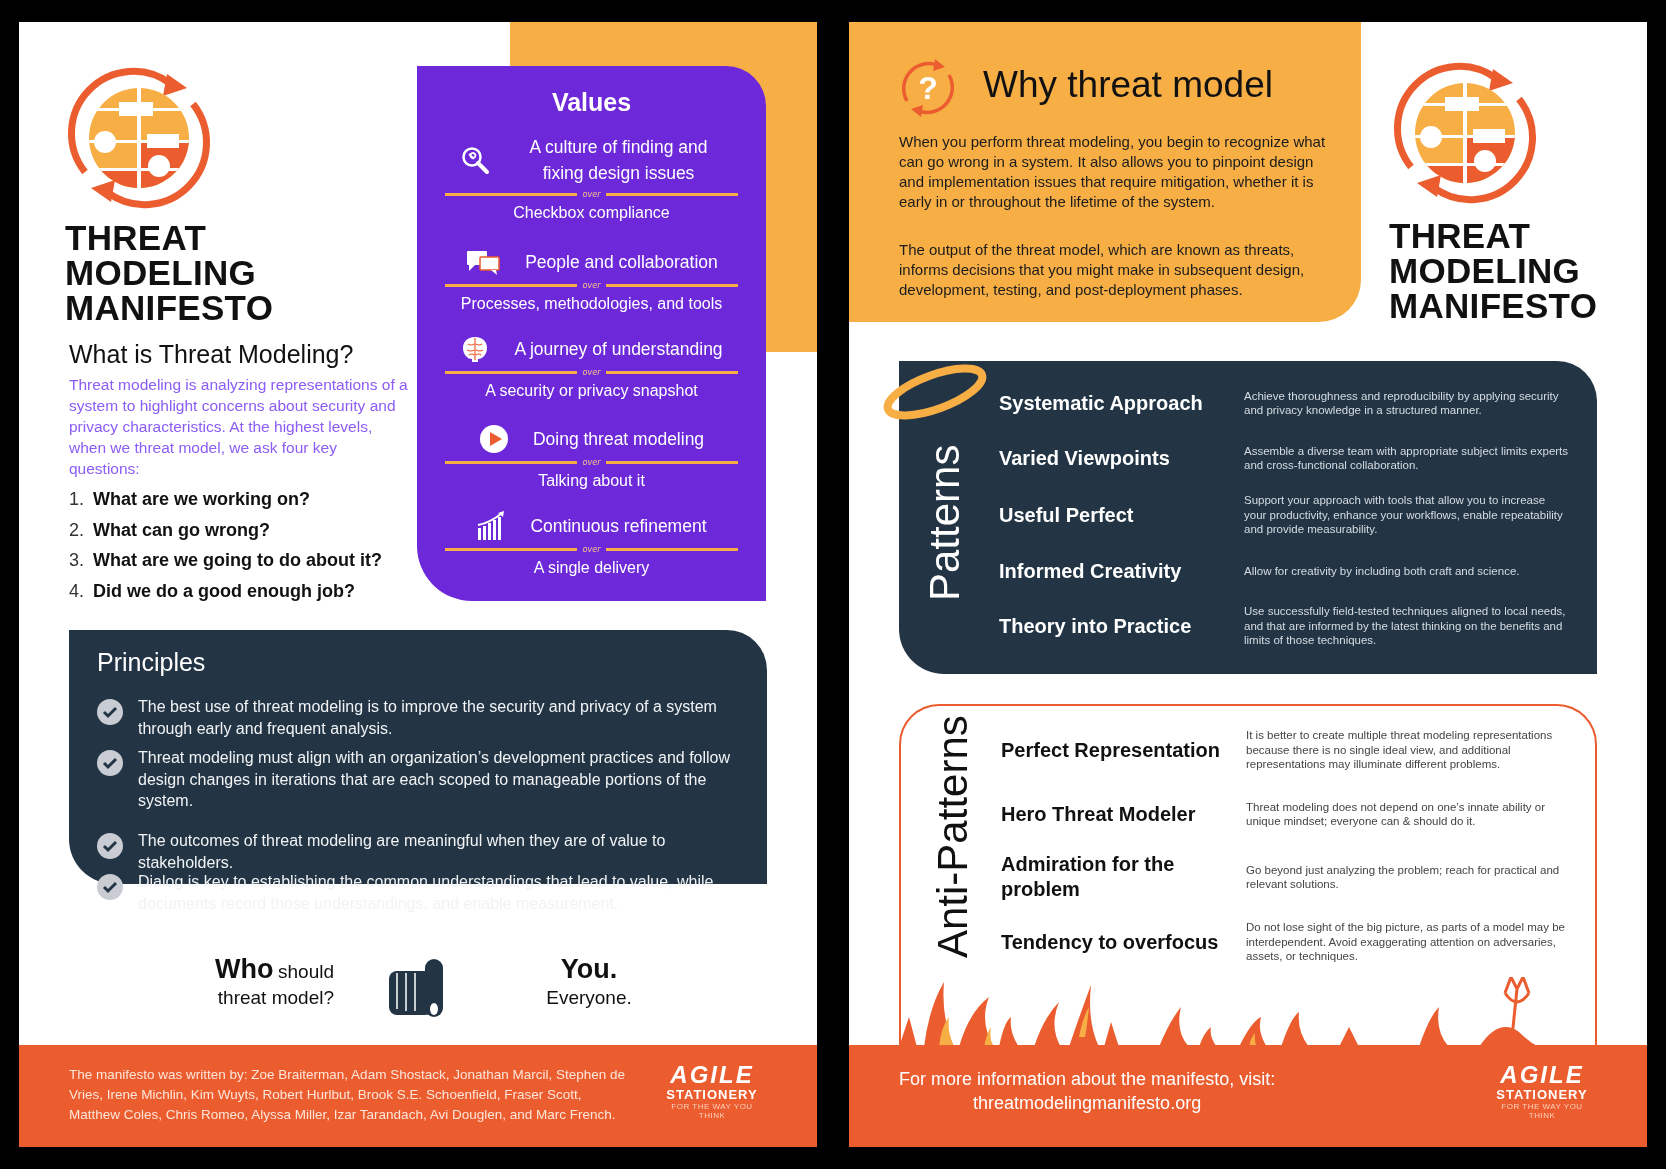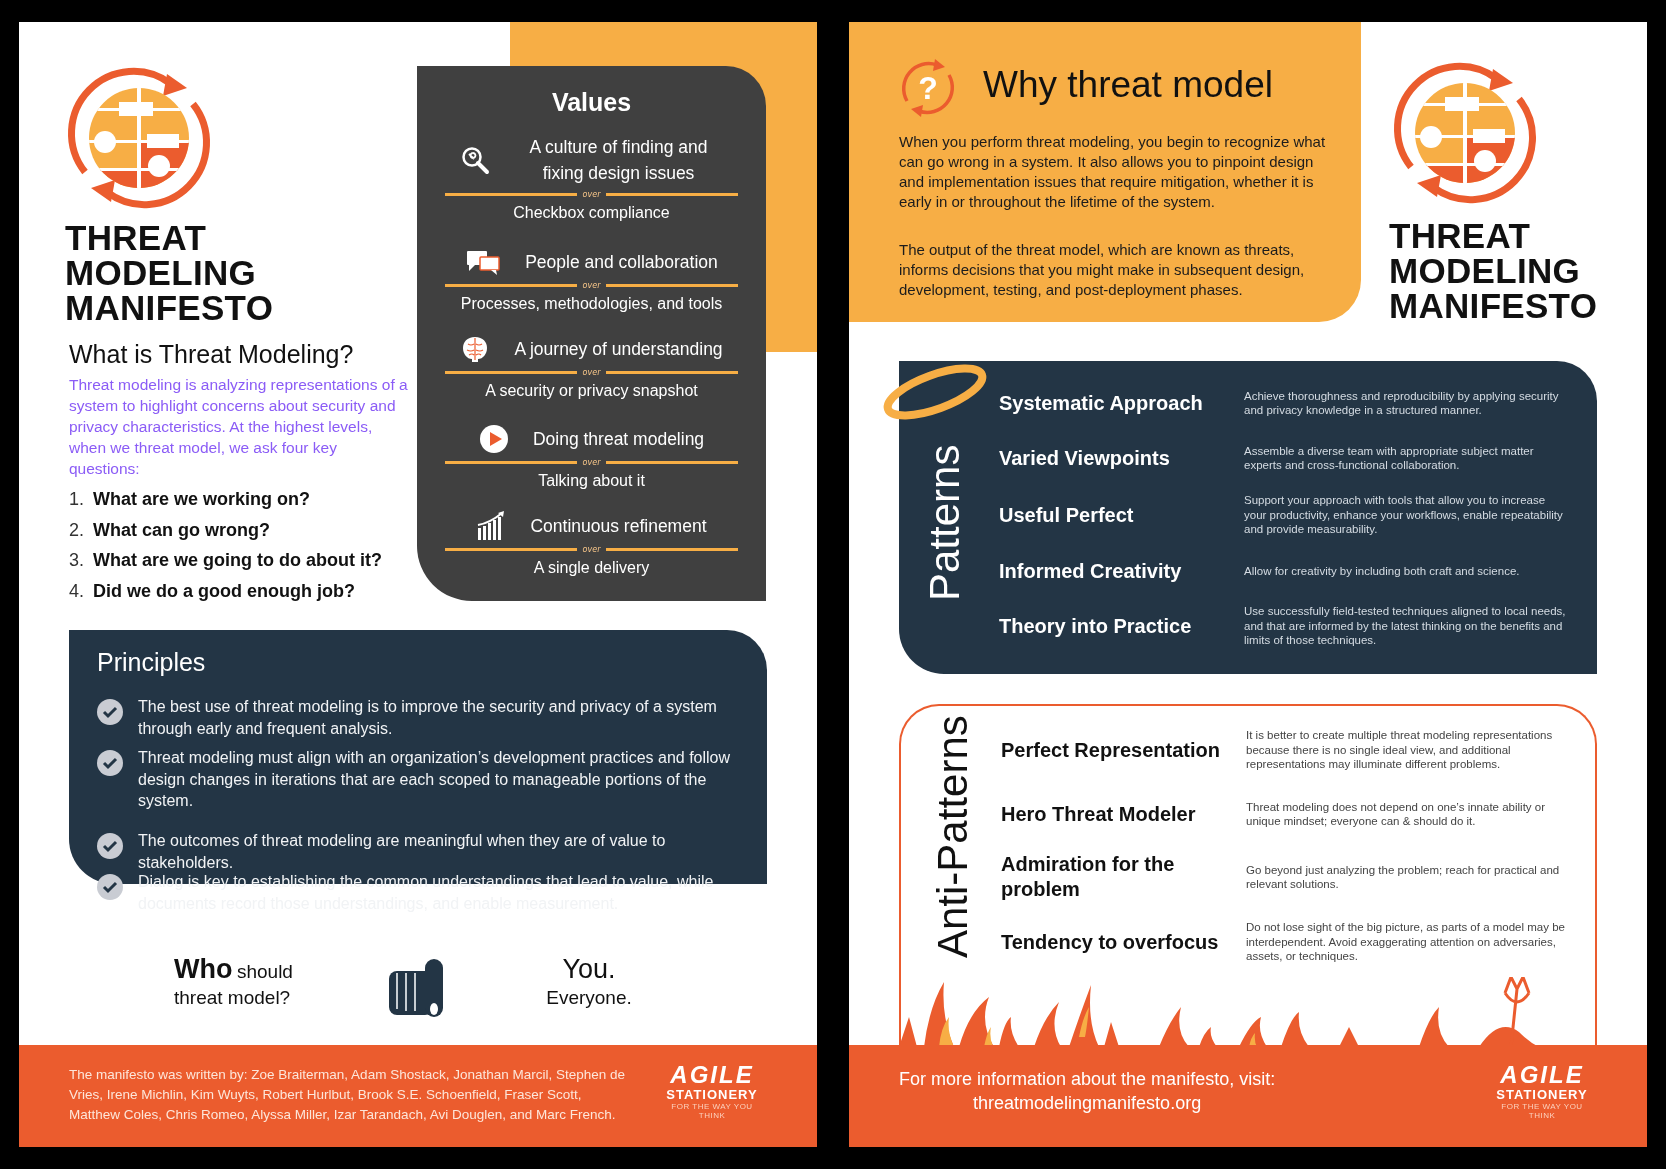--- a/index.html
+++ b/index.html
@@ -11,21 +11,21 @@
   #page-right { left: 849px; top: 22px; width: 798px; height: 1125px; }
 
   .abs { position: absolute; }
 
   
   .yellow-block-l { left: 491px; top: 0; width: 307px; height: 330px; background: #f7ae45; }
 
   .logo { width: 152px; height: 152px; }
   .big-title { font-family: "Liberation Sans", sans-serif; font-weight: 700; color: #111; font-size: 35px; line-height: 35px; letter-spacing: 0.3px; }
 
-  .values-card { left: 398px; top: 44px; width: 349px; height: 535px; background: #404040; border-radius: 0 40px 0 55px; color: #fff; text-align: center; }
+  .values-card { left: 398px; top: 44px; width: 349px; height: 535px; background: #6d28d9; border-radius: 0 40px 0 55px; color: #fff; text-align: center; }
   .values-title { position: absolute; left: 0; right: 0; top: 22px; font-size: 25px; font-weight: 700; font-family: "Liberation Sans", sans-serif; }
   .value-item { position: absolute; left: 28px; right: 28px; }
   .value-main { display: flex; align-items: center; justify-content: center; gap: 24px; font-size: 17.5px; font-family: "Liberation Sans", sans-serif; line-height: 26px; }
   .value-main .txt { text-align: center; }
   .vicon { width: 30px; height: 30px; flex: 0 0 auto; }
   .over-line { display: flex; align-items: center; gap: 6px; margin-top: 4px; }
   .over-line .ln { flex: 1; height: 2.5px; background: #f7ae45; }
   .over-line .ov { font-size: 8px; font-style: italic; color: #f9c78a; }
   .value-sub { font-size: 16px; font-family: "Liberation Sans", sans-serif; margin-top: 5px; color: #fff; }
 
@@ -35,27 +35,27 @@
   .q { display: flex; font-size: 18px; line-height: 30.5px; color: #111; }
   .q .num { width: 24px; font-weight: 400; color: #333; }
   .q .qt { font-weight: 700; }
 
   .principles { left: 50px; top: 608px; width: 698px; height: 254px; background: #233545; border-radius: 0 40px 0 45px; color: #fff; }
   .principles h2 { position: absolute; left: 28px; top: 18px; font-family: "Liberation Sans", sans-serif; font-weight: 400; font-size: 25px; }
   .principle { position: absolute; left: 28px; width: 640px; display: flex; gap: 15px; }
   .principle .chk { width: 26px; height: 26px; flex: 0 0 auto; margin-top: 3px; }
   .principle .pt { font-family: "Liberation Sans", sans-serif; font-size: 16px; line-height: 21.5px; color: #f1f3f5; }
 
-  .who-q { left: 155px; top: 932px; width: 160px; text-align: left; font-family: "Liberation Sans", sans-serif; color: #111; }
+  .who-q { left: 155px; top: 932px; width: 160px; text-align: right; font-family: "Liberation Sans", sans-serif; color: #111; }
   .who-q .big { font-size: 27px; font-weight: 700; }
   .who-q .small { font-size: 19px; }
   .who-q .line2 { font-size: 19px; display: block; margin-top: 2px; }
   .hand { left: 366px; top: 935px; width: 66px; height: 66px; }
   .who-a { left: 520px; top: 932px; width: 100px; text-align: center; font-family: "Liberation Sans", sans-serif; color: #111; }
-  .who-a .big { font-size: 27px; font-weight: 400; display: block; }
+  .who-a .big { font-size: 27px; font-weight: 700; display: block; }
   .who-a .small { font-size: 19px; display: block; margin-top: 2px; }
 
   .footer { left: 0; top: 1023px; width: 100%; height: 102px; background: #eb5c2e; color: #fff; }
   .footer-credits { position: absolute; left: 50px; top: 20px; width: 565px; font-family: "Liberation Sans", sans-serif; font-size: 13.5px; line-height: 20px; color: #fde6da; }
   .brand { position: absolute; width: 110px; text-align: center; color: #fff; }
   .brand .agile { font-family: "Liberation Sans", sans-serif; font-style: italic; font-weight: 700; font-size: 24px; letter-spacing: 2px; line-height: 24px; }
   .brand .stat { font-family: "Liberation Sans", sans-serif; font-weight: 700; font-size: 13px; letter-spacing: 1px; line-height: 15px; }
   .brand .tag { font-family: "Liberation Sans", sans-serif; font-size: 8px; letter-spacing: 0.5px; color: #fcd2bf; }
 
   
@@ -335,21 +335,21 @@
   </div>
 
   <div class="abs patterns">
     <div class="vert-label" style="left:22px; top:240px; color:#fff;">Patterns</div>
     <div class="pat-row" style="top:22px; height:40px;">
       <span class="pat-name">Systematic Approach</span>
         <span class="pat-desc">Achieve thoroughness and reproducibility by applying security and privacy knowledge in a structured manner.</span>
     </div>
     <div class="pat-row" style="top:77px; height:40px;">
       <span class="pat-name">Varied Viewpoints</span>
-        <span class="pat-desc">Assemble a diverse team with appropriate subject matter experts and cross-functional collaboration.</span>
+        <span class="pat-desc">Assemble a diverse team with appropriate subject limits experts and cross-functional collaboration.</span>
     </div>
     <div class="pat-row" style="top:130px; height:48px;">
       <span class="pat-name">Useful Perfect</span>
         <span class="pat-desc">Support your approach with tools that allow you to increase your productivity, enhance your workflows, enable repeatability and provide measurability.</span>
     </div>
     <div class="pat-row" style="top:190px; height:40px;">
       <span class="pat-name">Informed Creativity</span>
         <span class="pat-desc">Allow for creativity by including both craft and science.</span>
     </div>
     <div class="pat-row" style="top:240px; height:50px;">

